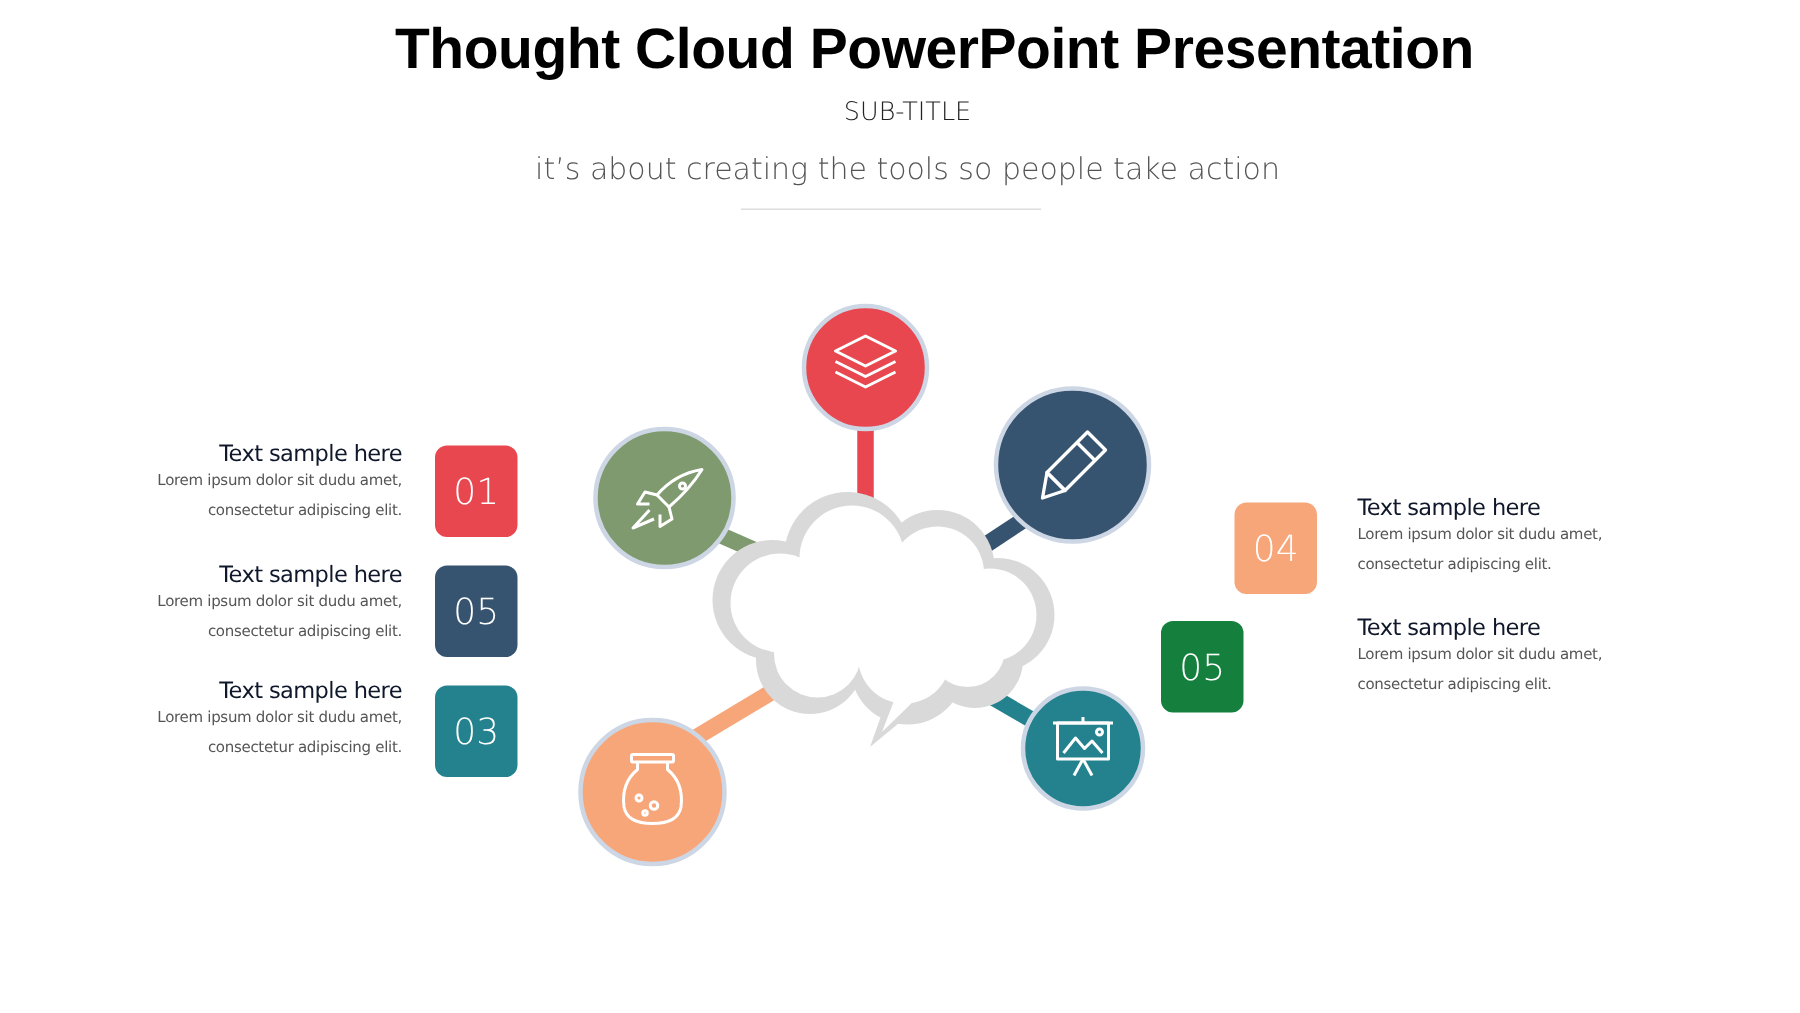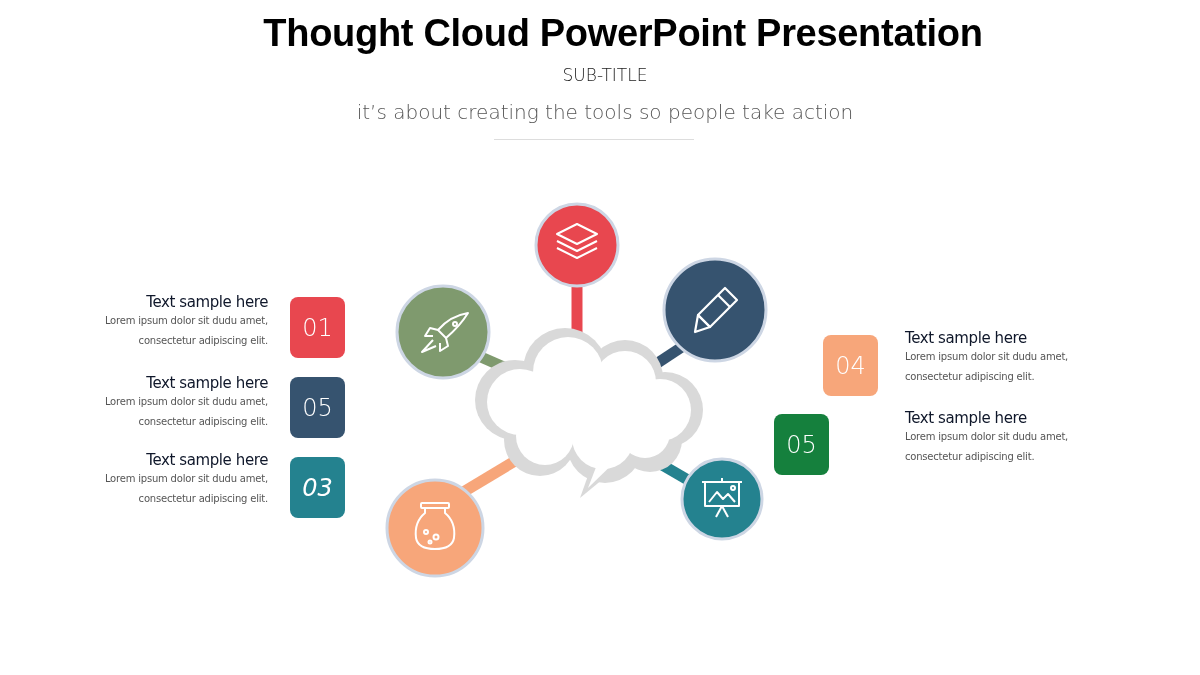--- a/index.html
+++ b/index.html
@@ -123,21 +123,21 @@
   <div class="body">Lorem ipsum dolor sit dudu amet,</div>
   <div class="body">consectetur adipiscing elit.</div>
 </div>
 <div class="num" style="left:290px; top:377px; background:#36536f;">05</div>
 
 <div class="item left-item" style="left:18px; top:451px;">
   <div class="heading">Text sample here</div>
   <div class="body">Lorem ipsum dolor sit dudu amet,</div>
   <div class="body">consectetur adipiscing elit.</div>
 </div>
-<div class="num" style="left:290px; top:457px; background:#24828f;font-style:italic;">03</div>
+<div class="num" style="left:290px; top:457px; background:#24828f;">03</div>
 
 <div class="num" style="left:823px; top:335px; background:#f7a67a;">04</div>
 <div class="item right-item" style="left:905px; top:329px;">
   <div class="heading">Text sample here</div>
   <div class="body">Lorem ipsum dolor sit dudu amet,</div>
   <div class="body">consectetur adipiscing elit.</div>
 </div>
 
 <div class="num" style="left:774px; top:414px; background:#15803d;text-align:right;">05</div>
 <div class="item right-item" style="left:905px; top:409px;">

